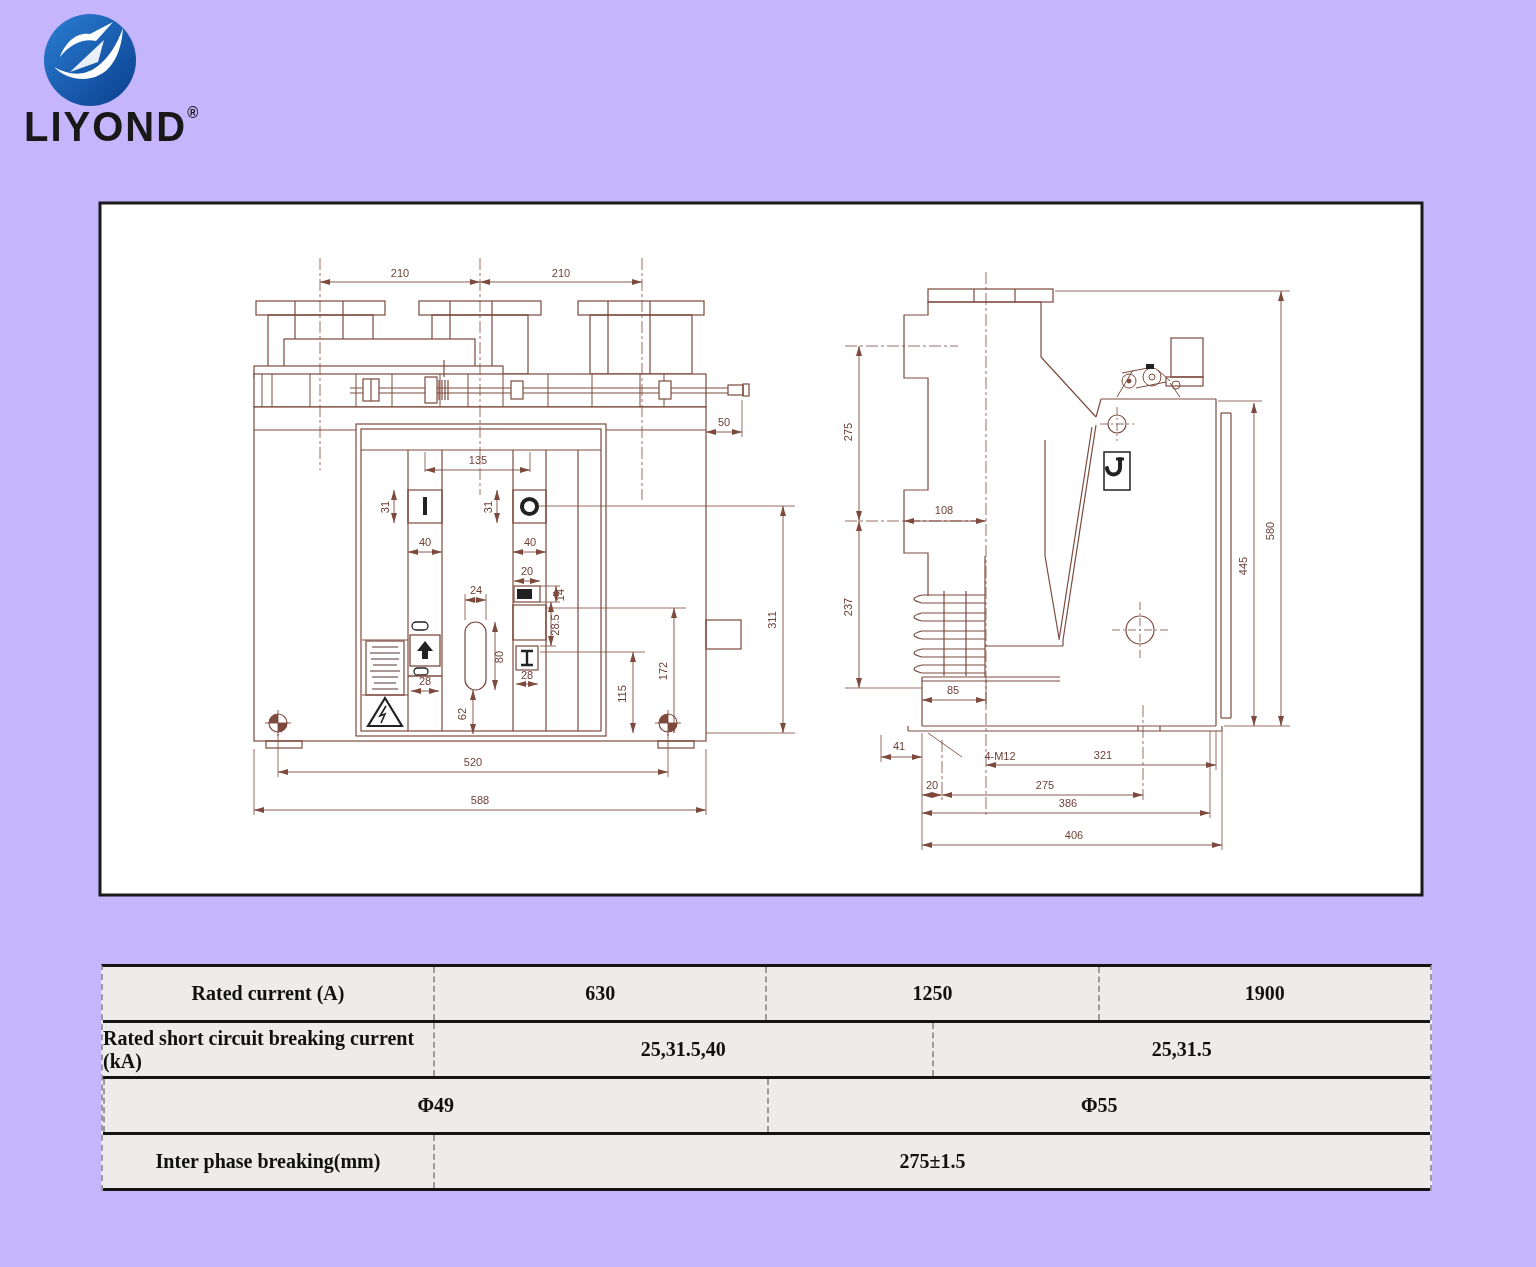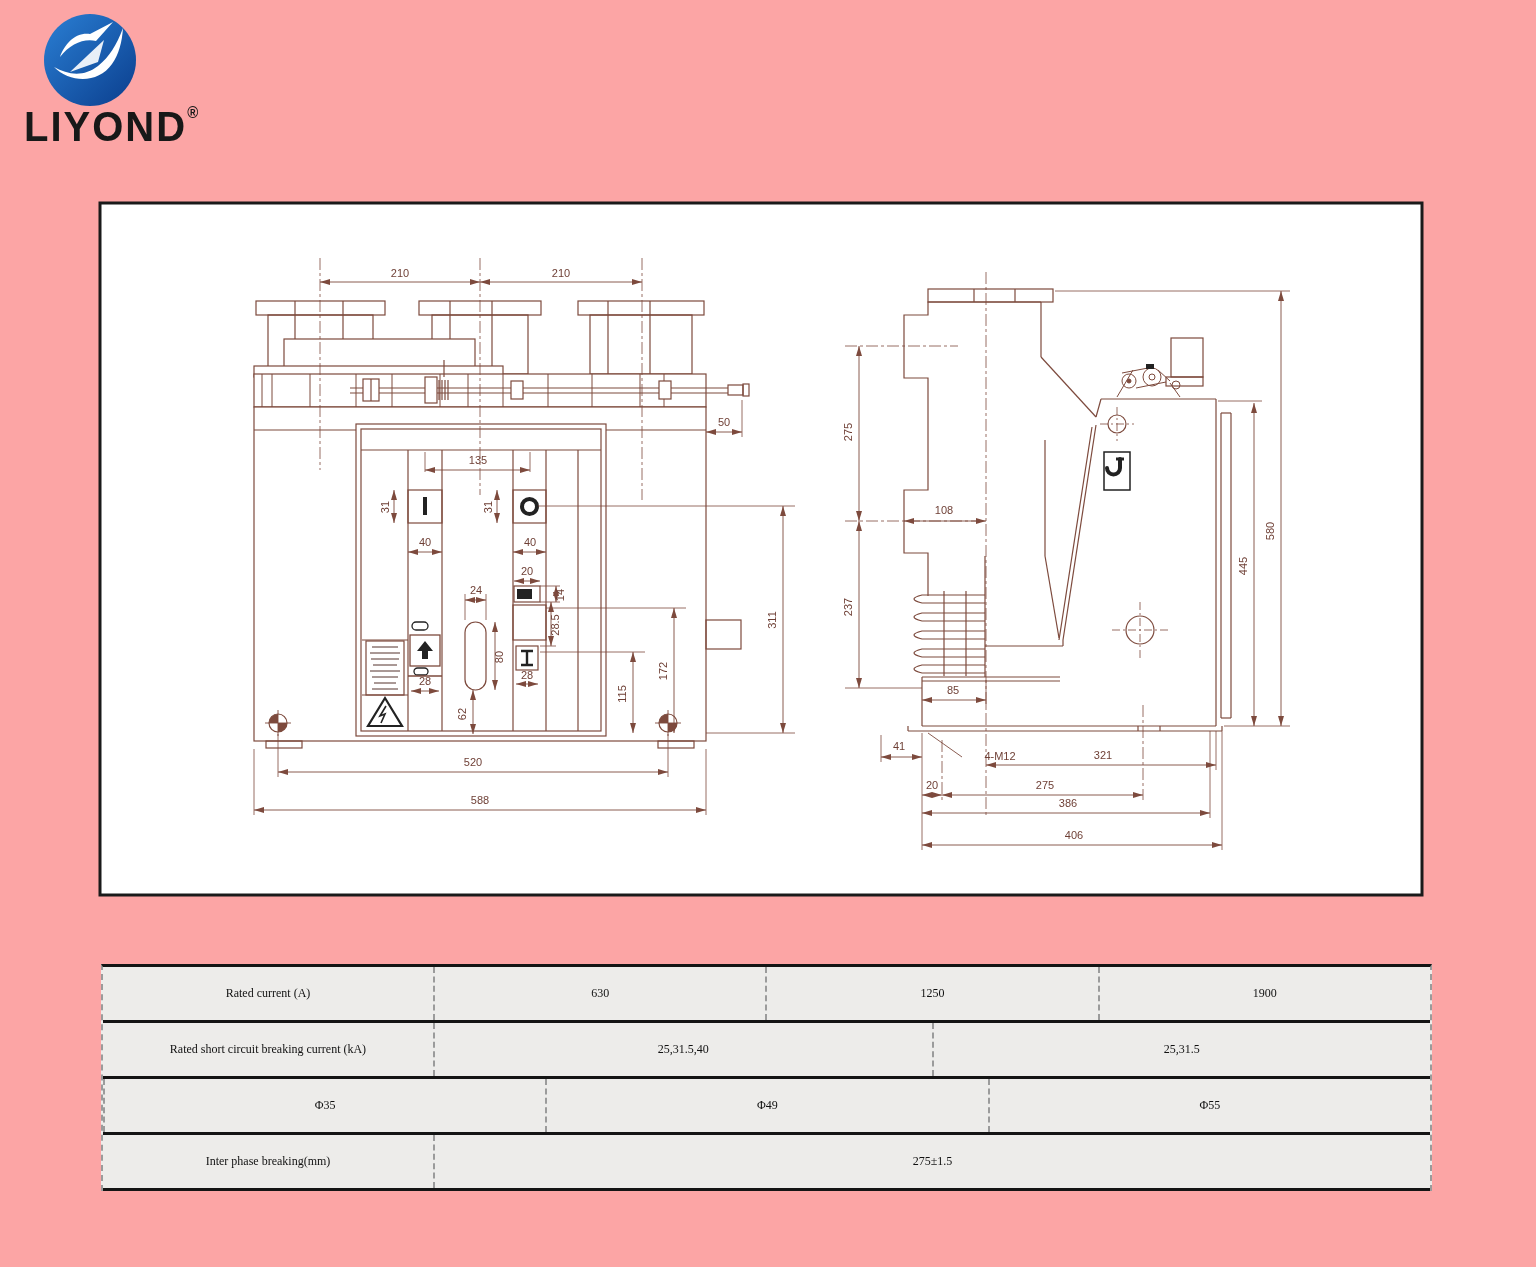--- a/index.html
+++ b/index.html
@@ -1,33 +1,33 @@
 <!DOCTYPE html>
 <html><head>
 <meta charset="utf-8">
 <style>
   html,body{margin:0;padding:0;background:#ffffff;}
-  #page{position:relative;width:1536px;height:1267px;background:#fca5a5;overflow:hidden;
+  #page{position:relative;width:1536px;height:1267px;background:#c4b5fd;overflow:hidden;
         font-family:"Liberation Sans",sans-serif;}
   
   .logo{position:absolute;left:30px;top:6px;width:220px;height:160px;}
   .logo svg{position:absolute;left:10px;top:4px;}
   .wordmark{position:absolute;left:-6px;top:98px;font-family:"Liberation Sans",sans-serif;
             font-weight:800;font-size:40px;letter-spacing:2px;color:#181818;
             transform:scaleY(1.05);}
   .wordmark .reg{font-size:15px;font-weight:700;vertical-align:22px;letter-spacing:0;}
   
   #draw{position:absolute;left:0;top:0;}
   
   .spec-table{position:absolute;left:101px;top:964px;width:1327px;
               background:#edecea;border-top:3px solid #141414;
               border-left:2px dashed #9b9b9b;border-right:2px dashed #9b9b9b;
               font-family:"Liberation Serif",serif;color:#111;}
   .srow{display:flex;height:53px;border-bottom:3px solid #141414;}
-  .cell{display:flex;align-items:center;justify-content:center;font-size:12px;}
+  .cell{display:flex;align-items:center;justify-content:center;font-size:20px;font-weight:bold;}
   .cl{width:330px;}
   .cv{flex:1;border-left:2px dashed #9b9b9b;}
 </style>
 </head>
 <body>
 <div id="page">
 
 <div class="logo">
   <svg width="100" height="100" viewBox="0 0 100 100">
     <defs>
@@ -406,21 +406,20 @@
     <div class="cell cv">630</div>
     <div class="cell cv">1250</div>
     <div class="cell cv">1900</div>
   </div>
   <div class="srow">
     <div class="cell cl">Rated short circuit breaking current (kA)</div>
     <div class="cell cv">25,31.5,40</div>
     <div class="cell cv">25,31.5</div>
   </div>
   <div class="srow">
-    <div class="cell cv">Φ35</div>
     <div class="cell cv">Φ49</div>
     <div class="cell cv">Φ55</div>
   </div>
   <div class="srow" style="border-bottom:3px solid #141414;">
     <div class="cell cl">Inter phase breaking(mm)</div>
     <div class="cell cv">275±1.5</div>
   </div>
 </div>
 
 </div>

